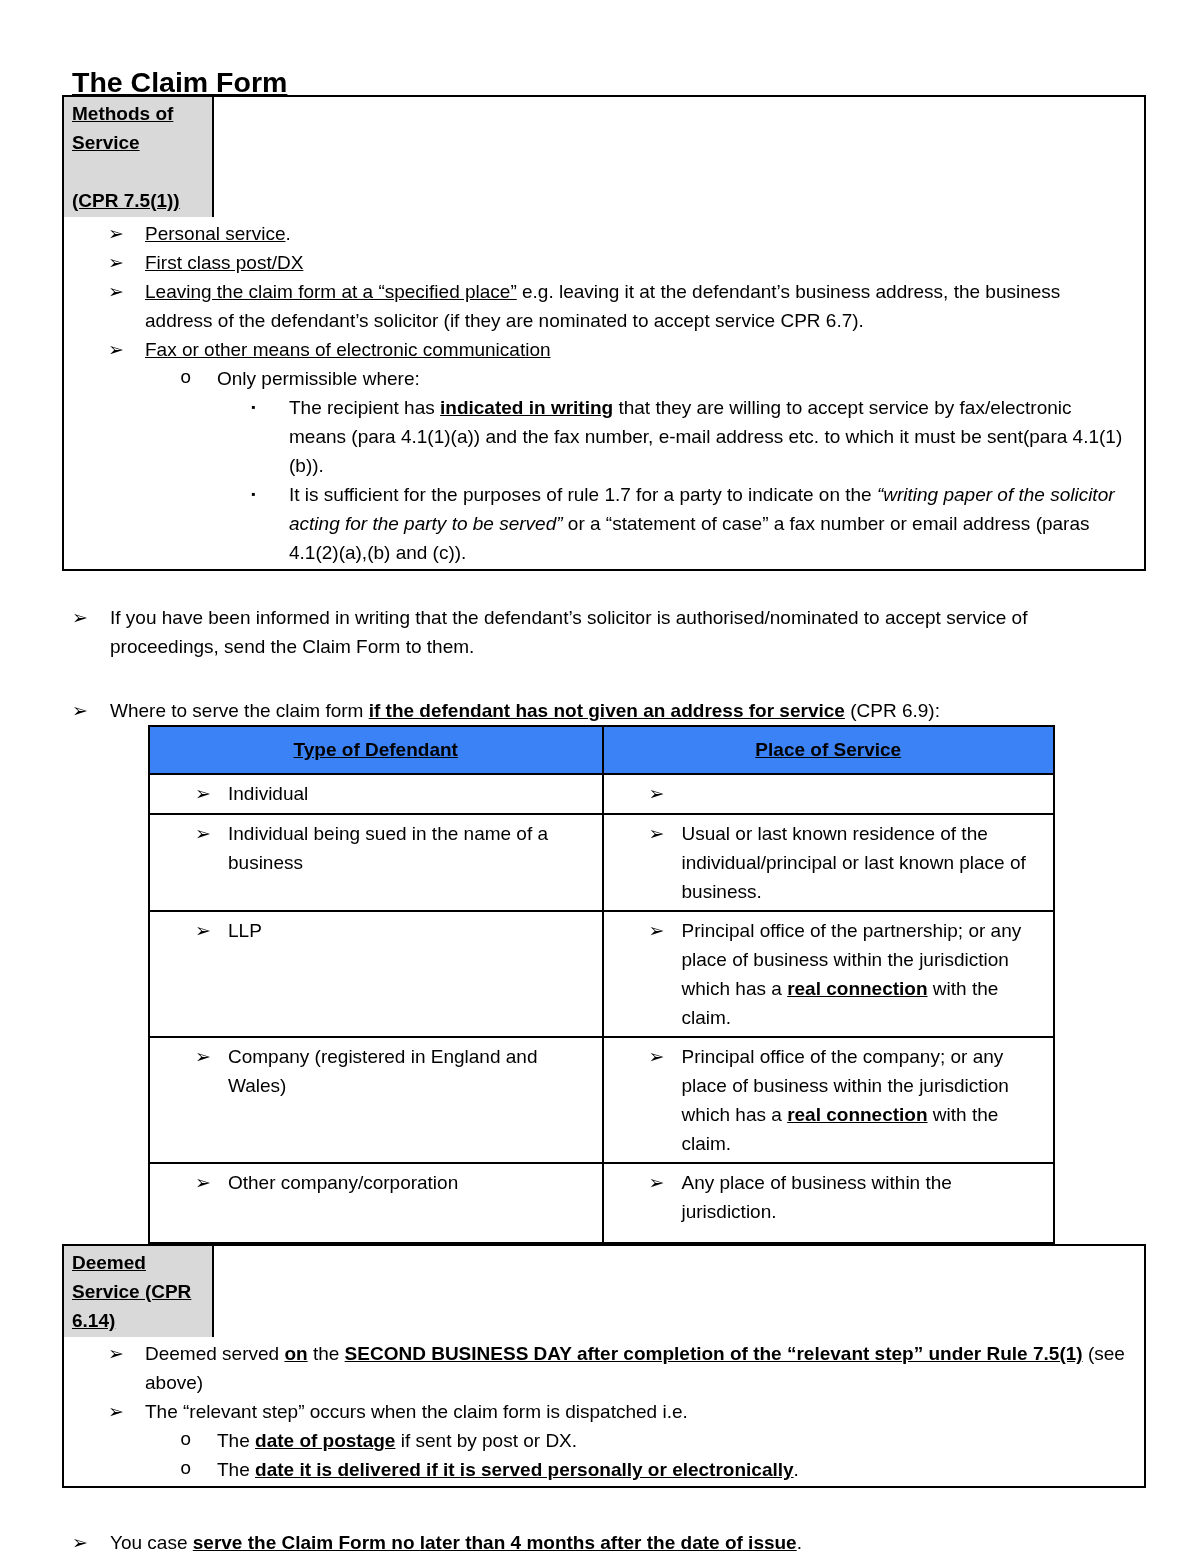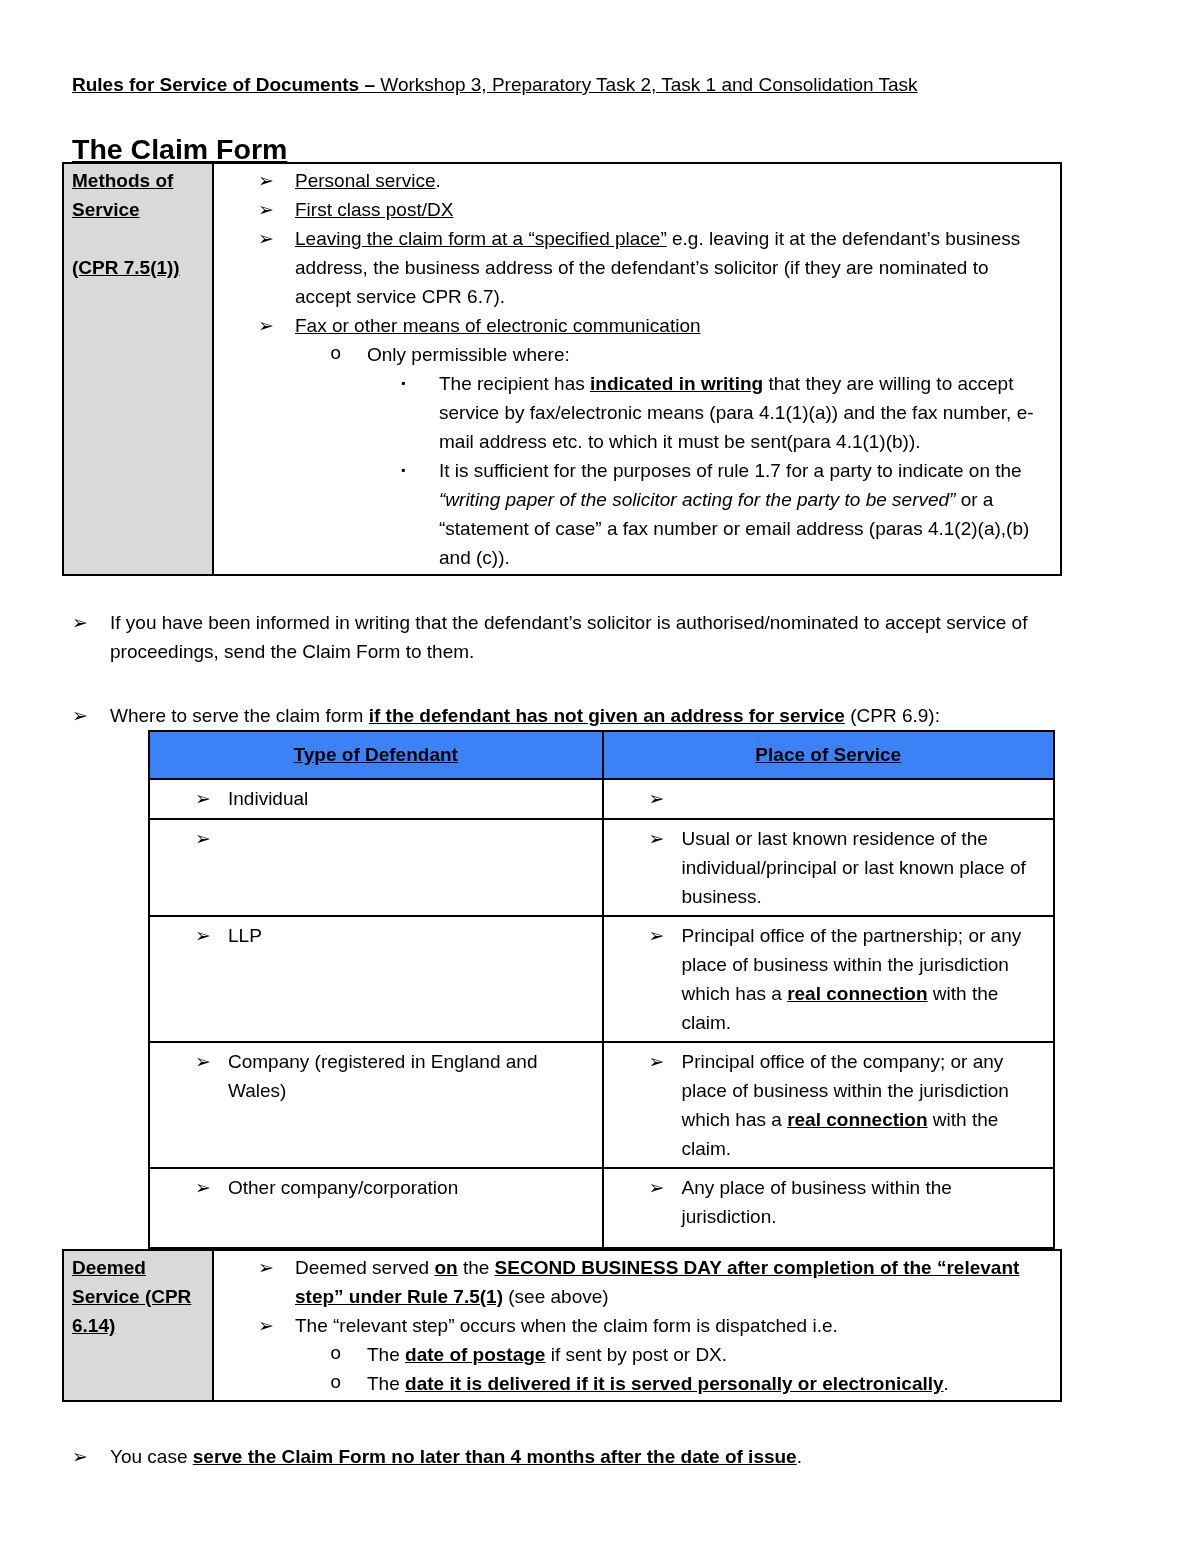--- a/index.html
+++ b/index.html
@@ -12,21 +12,21 @@
     overflow:hidden;
   }
   .b{font-weight:bold}
   .u{text-decoration:underline}
   .i{font-style:italic}
 
   .doc-title{margin:0 0 38px 0;font-weight:normal;}
   .section-heading{margin:0;font-weight:bold;text-decoration:underline;line-height:25px;}
 
   
-  .tbl{display:flex;border:2px solid #000;margin-left:-10px;width:1000px;box-sizing:border-box;background:#fff;}
+  .tbl{display:flex;border:2px solid #000;margin-left:-10px;width:1084px;box-sizing:border-box;background:#fff;flex-direction:column;}
   .lcell{width:150px;box-sizing:border-box;background:#d9d9d9;border-right:2px solid #000;padding:2px 6px 2px 8px;}
   .rcell{flex:1;padding:2px 14px 2px 0;}
   .cellp{margin:0;min-height:29px;font-weight:bold;}
   .cellp .u{text-decoration:underline;}
 
   
   .li{display:flex;align-items:flex-start;}
   .marker{flex:none;}
   .lv1{padding-left:44px}  .lv1 .marker{width:37px}
   .lv2{padding-left:116px} .lv2 .marker{width:37px;font-family:"Liberation Mono",monospace;}
@@ -58,21 +58,20 @@
   .tbody .trow:nth-child(5) .tcell{min-height:78px;}
 
   .mt-tbl3{}
   .mt-tbl2{margin-top:0;}
 </style>
 </head>
 <body>
 
 <div class="page">
 
-  <p class="doc-title"><span class="b u">Rules for Service of Documents – </span><span class="u">Workshop 3, Preparatory Task 2, Task 1 and Consolidation Task</span></p>
 
   <h2 class="section-heading">The Claim Form</h2>
 
   <div class="tbl">
     <div class="lcell">
         <p class="cellp"><span class="b u">Methods of Service</span></p>
         <p class="cellp"></p>
         <p class="cellp"><span class="b u">(CPR 7.5(1))</span></p>
       </div>
     <div class="rcell">
@@ -133,20 +132,21 @@
           <div class="tcell right">
             <div class="li lv1">
               <span class="marker">➢</span>
             </div>
           </div>
         </div>
         <div class="trow">
           <div class="tcell left">
             <div class="li lv1">
               <span class="marker">➢</span>
+              <span class="txt"><span>Individual being sued in the name of a business</span></span>
             </div>
           </div>
           <div class="tcell right">
             <div class="li lv1">
               <span class="marker">➢</span>
               <span class="txt"><span>Usual or last known residence of the individual/principal or last known place of business.</span></span>
             </div>
           </div>
         </div>
         <div class="trow">

